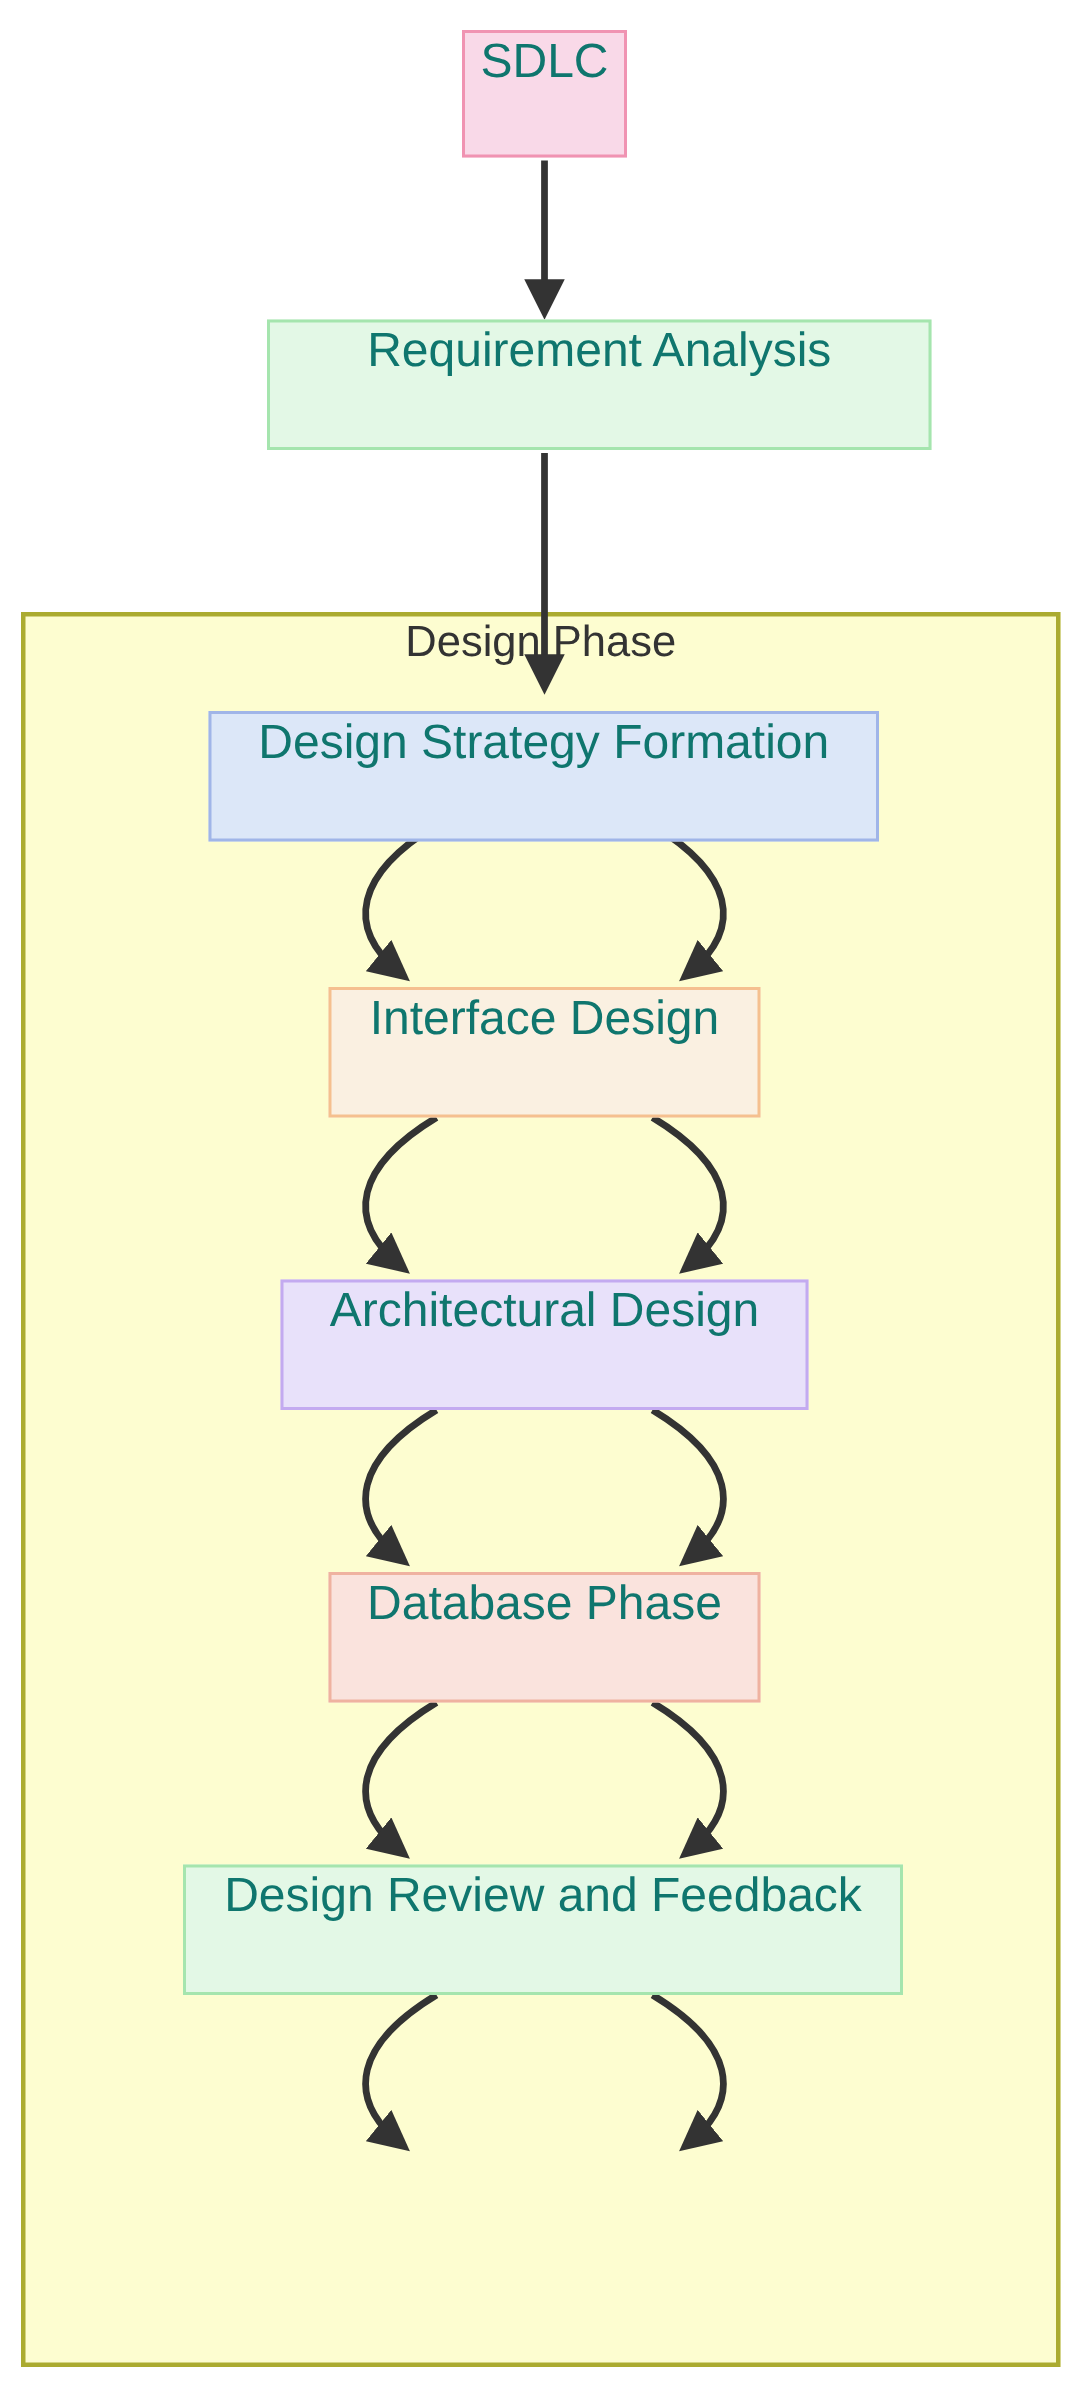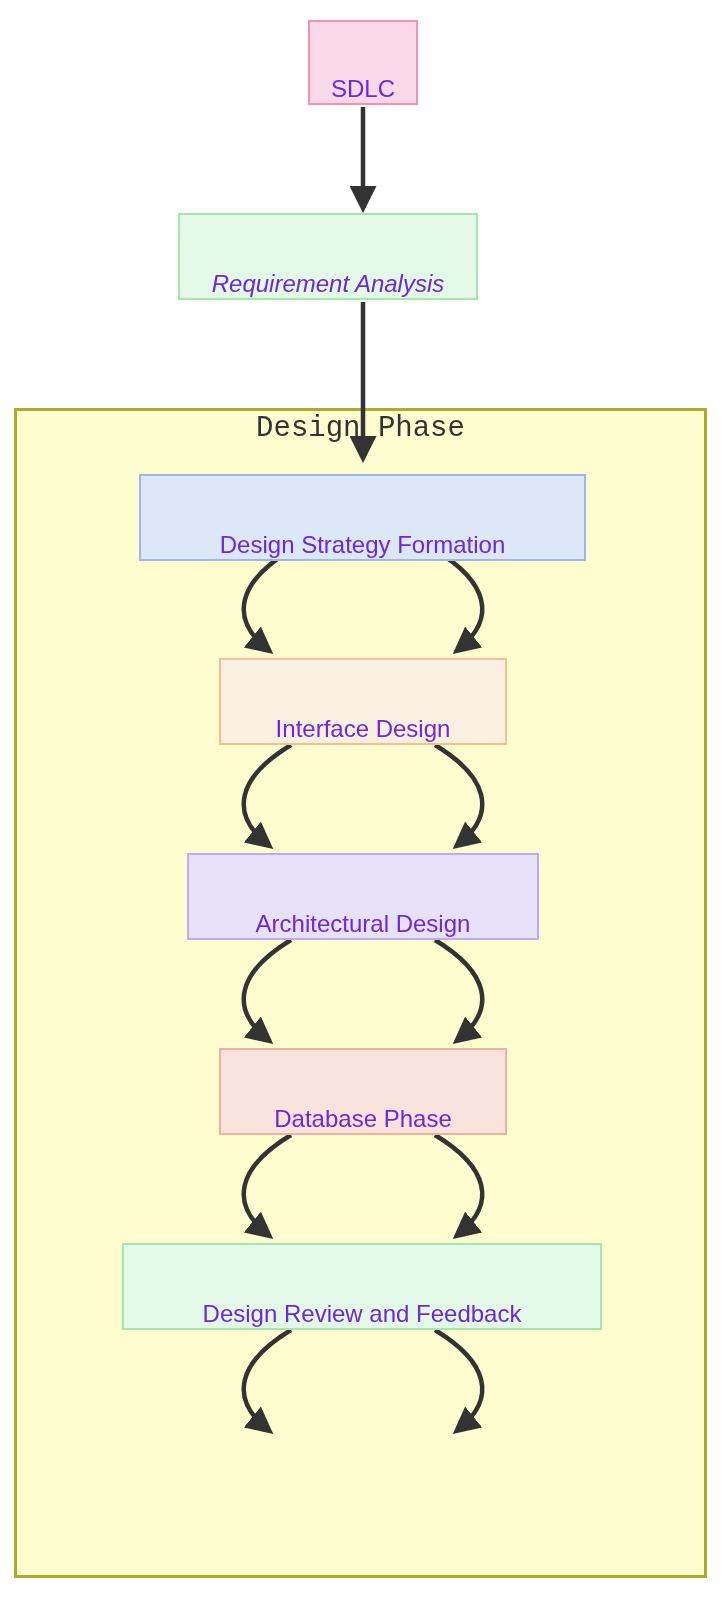--- a/index.html
+++ b/index.html
@@ -5,33 +5,33 @@
   html, body { margin: 0; padding: 0; background: #ffffff; }
   body { width: 726px; height: 1600px; position: relative; font-family: "Liberation Sans", sans-serif; }
   #canvas { position: absolute; inset: 0; width: 726px; height: 1600px; }
 
   .subgraph {
     position: absolute; left: 14px; top: 408px; width: 693px; height: 1170px;
     background: #fdfdd0; border: 3px solid #abab30; box-sizing: border-box; z-index: 1;
   }
   .subgraph-label {
     position: absolute; left: 14px; top: 412px; width: 693px;
-    text-align: center; font-size: 29px; color: #333333; z-index: 2; font-family: Liberation Mono, monospace;
+    text-align: center; font-size: 29px; color: #333333; z-index: 2;
   }
 
   svg.edges { position: absolute; left: 0; top: 0; z-index: 3; pointer-events: none; }
   .edge { fill: none; stroke: #333333; stroke-width: 4.5px; }
 
   .node {
     position: absolute; z-index: 4; box-sizing: border-box;
-    display: flex; align-items: flex-end; justify-content: center;
-    font-size: 24px; color: #6d28d9; text-align: center; white-space: nowrap;
+    display: flex; align-items: flex-start; justify-content: center;
+    font-size: 32px; color: #0f766e; text-align: center; white-space: nowrap;
   }
   .n-sdlc { left: 308px; top: 20px;   width: 110px; height: 85px; background: #f9d9e8; border: 2.5px solid #f093b2; }
-  .n-req  { left: 178px; top: 213px;  width: 300px; height: 87px; background: #e3f8e6; border: 2.5px solid #a5e5ae; font-style: italic; }
+  .n-req  { left: 178px; top: 213px;  width: 443px; height: 87px; background: #e3f8e6; border: 2.5px solid #a5e5ae; }
   .n-dsf  { left: 139px; top: 474px;  width: 447px; height: 87px; background: #dce7f8; border: 2.5px solid #a0b5e8; }
   .n-intf { left: 219px; top: 658px;  width: 288px; height: 87px; background: #faf0e1; border: 2.5px solid #f5c08f; }
   .n-arch { left: 187px; top: 853px;  width: 352px; height: 87px; background: #e8e1fa; border: 2.5px solid #c3aaf0; }
   .n-db   { left: 219px; top: 1048px; width: 288px; height: 87px; background: #fae3dd; border: 2.5px solid #efb2a0; }
   .n-rev  { left: 122px; top: 1243px; width: 480px; height: 87px; background: #e3f8e6; border: 2.5px solid #a5e5ae; }
   .n-fin  { left: 96px;  top: 1438px; width: 532px; height: 87px; background: #f8dcea; border: 2.5px solid #ef8fae; }
 </style>
 </head>
 <body>
 

